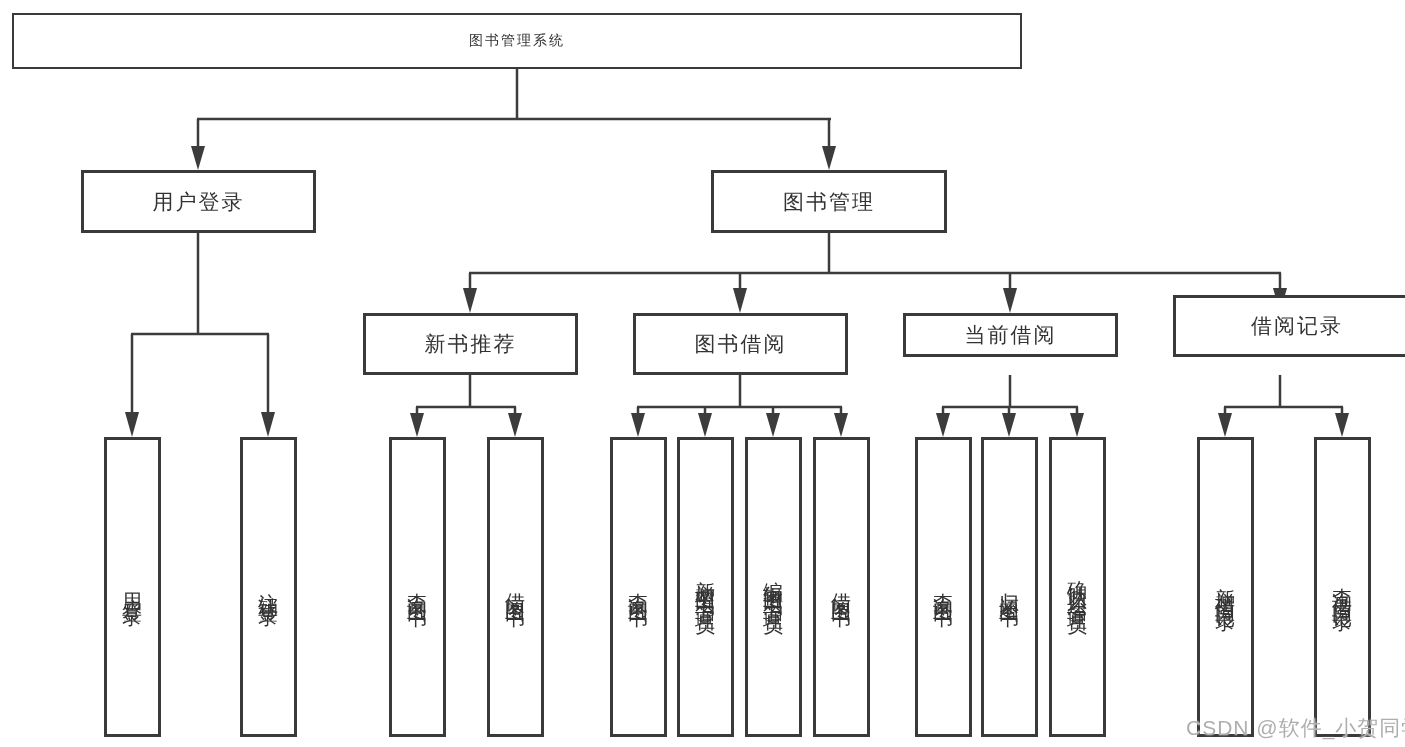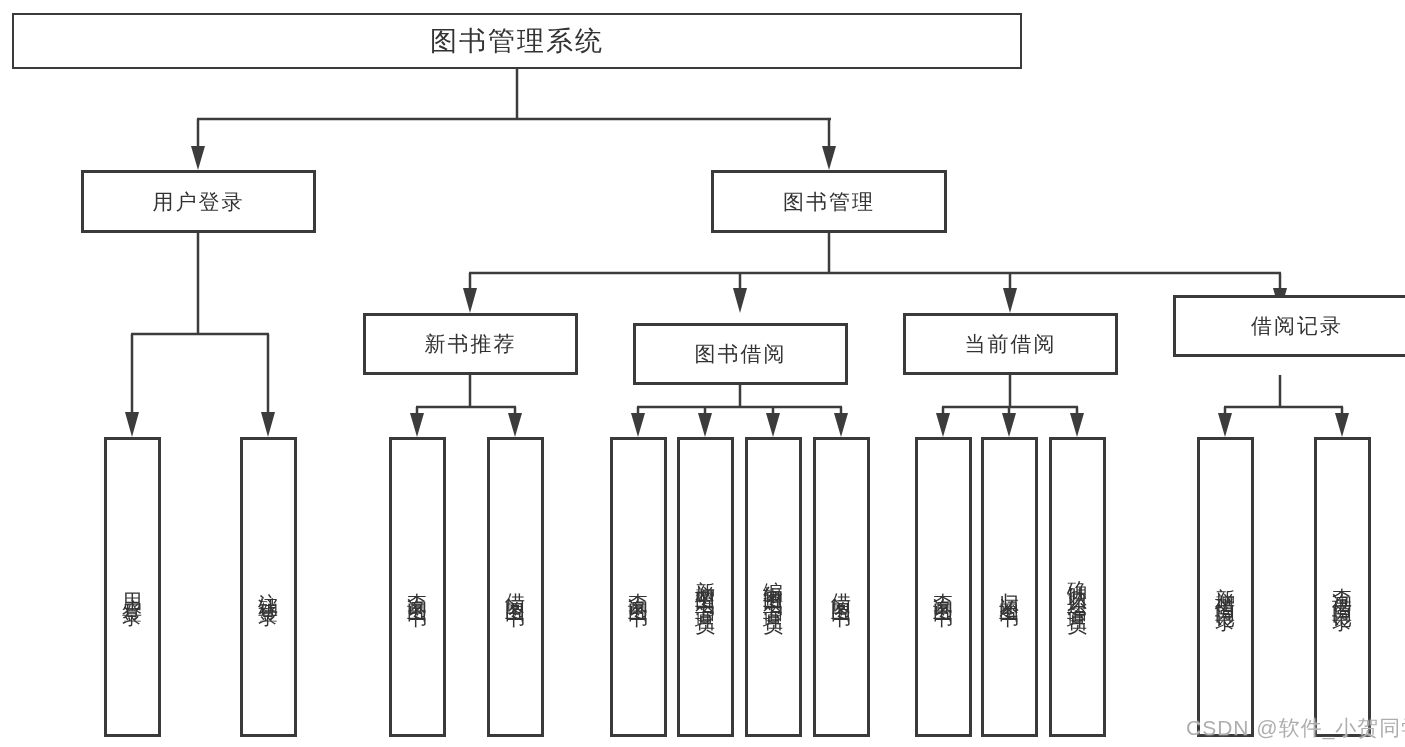--- a/index.html
+++ b/index.html
@@ -6,21 +6,21 @@
   #stage{
     position:relative;width:1405px;height:747px;background:#ffffff;overflow:hidden;
     font-family:"Liberation Sans",sans-serif;color:#333333;
   }
   #connectors{position:absolute;left:0;top:0;width:1405px;height:747px;}
   .box{
     position:absolute;box-sizing:border-box;background:#ffffff;
     border:3px solid #3a3a3a;display:flex;align-items:center;justify-content:center;
     text-align:center;font-size:21px;letter-spacing:2px;color:#333333;
   }
-  .box.root{border-width:2px;font-size:27px;}
+  .box.root{border-width:2px;font-size:14px;}
   .leaf{
     position:absolute;box-sizing:border-box;background:#ffffff;
     border:3px solid #3a3a3a;display:flex;align-items:center;justify-content:center;
   }
   .leaf span{
     writing-mode:vertical-rl;text-orientation:mixed;
     font-size:20px;letter-spacing:5px;color:#333333;line-height:1;
   }
   #watermark{
     position:absolute;left:1186px;top:714px;font-size:21px;color:#aeaeae;
@@ -91,24 +91,24 @@
   <div class="box" style="left:81px;top:170px;width:235px;height:63px;">
     <span>用户登录</span>
   </div>
   <div class="box" style="left:363px;top:313px;width:215px;height:62px;">
     <span>新书推荐</span>
   </div>
 
   <div class="box" style="left:711px;top:170px;width:236px;height:63px;">
     <span>图书管理</span>
   </div>
-  <div class="box" style="left:633px;top:323px;width:215px;height:62px;">
+  <div class="box" style="left:633px;top:313px;width:215px;height:62px;">
     <span>图书借阅</span>
   </div>
-  <div class="box" style="left:903px;top:313px;width:215px;height:62px;">
+  <div class="box" style="left:903px;top:313px;width:215px;height:44px;">
     <span>当前借阅</span>
   </div>
   <div class="box" style="left:1173px;top:295px;width:248px;height:62px;">
     <span>借阅记录</span>
   </div>
 
   <div class="leaf" style="left:104px;top:437px;width:57px;height:300px;">
     <span>用户登录</span>
   </div>
   <div class="leaf" style="left:240px;top:437px;width:57px;height:300px;">

